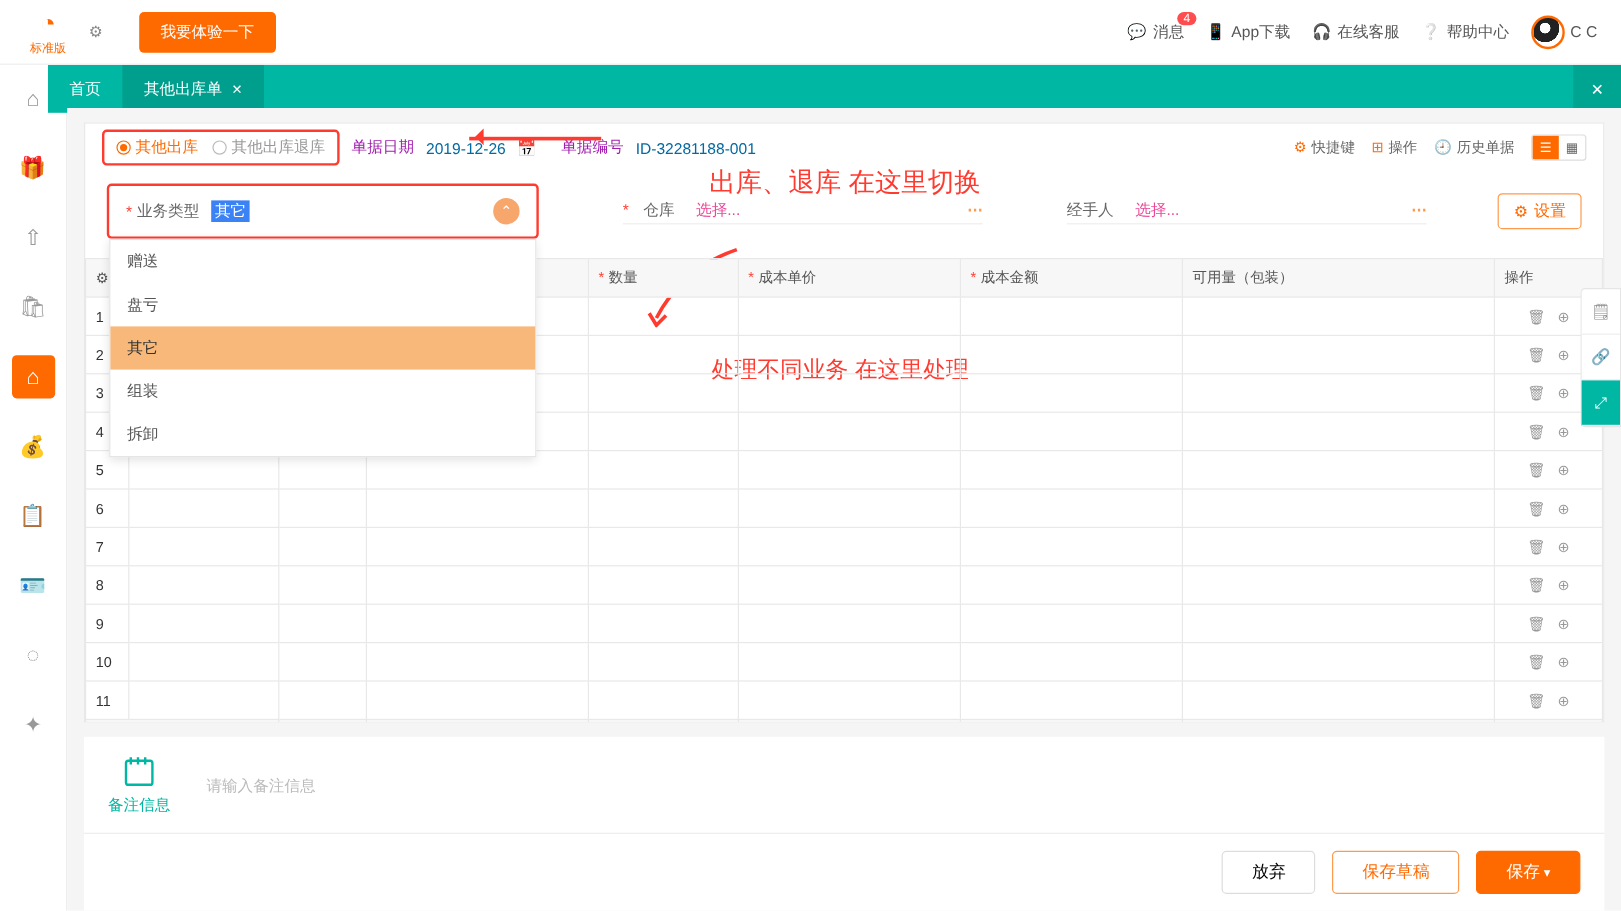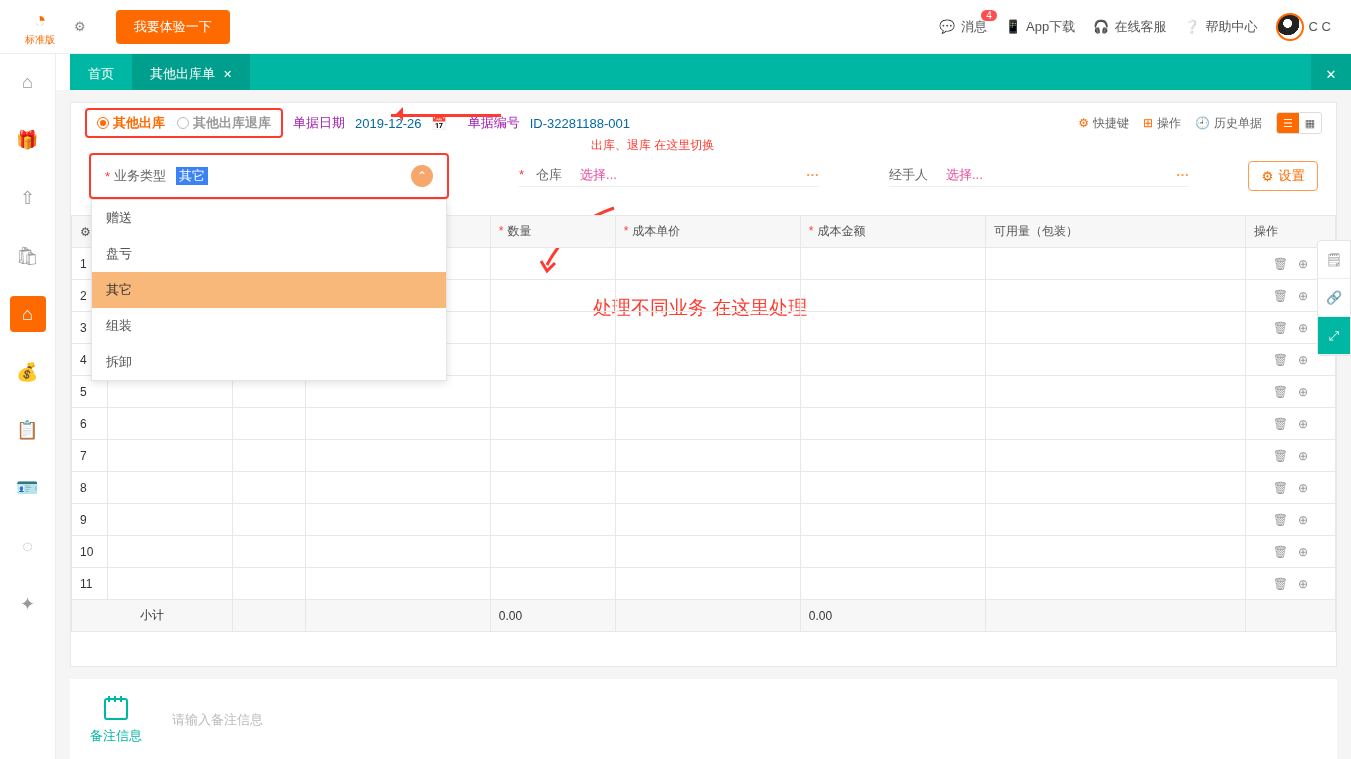--- a/index.html
+++ b/index.html
@@ -20,50 +20,50 @@
 .tb-item { display: flex; align-items: center; gap: 5px; position: relative; }
 .badge { position: absolute; top: -8px; right: -10px; background: #ff4d4f; color: #fff; border-radius: 8px; font-size: 10px; padding: 0 5px; }
 .avatar { width: 28px; height: 28px; border-radius: 50%; background: radial-gradient(circle at 40% 35%, #fff 20%, #222 22% 55%, #fff 56%); border:2px solid #ff6a00; }
 
 
 .rail { position: absolute; top: 54px; left: 0; bottom: 0; width: 56px; background: #fff; border-right: 1px solid #eee; padding-top: 10px; display: flex; flex-direction: column; align-items: center; gap: 22px; }
 .rail-item { width: 36px; height: 36px; display: flex; align-items: center; justify-content: center; color: #999; border-radius: 4px; font-size: 18px; }
 .rail-item.active { background: #ff6a00; color: #fff; }
 
 
-.tabsbar { position: absolute; top: 54px; left: 70px; right: 0; height: 40px; background: #00b7a3; display: flex; align-items: stretch; }
+.tabsbar { position: absolute; top: 54px; left: 40px; right: 0; height: 40px; background: #00b7a3; display: flex; align-items: stretch; }
 .tab { padding: 0 18px; display: flex; align-items: center; color: #fff; gap: 8px; font-size: 13px; }
 .tab:first-child { font-weight: 500; }
 .tab.active { background: #009e8c; }
 .tab-close { font-size: 11px; }
 .tabsbar-close { margin-left: auto; width: 40px; display: flex; align-items: center; justify-content: center; color: #fff; background: #00a592; }
 
 
 .content { position: absolute; top: 90px; left: 56px; right: 0; bottom: 0; background: #f5f5f5; padding: 12px 14px 0; display: flex; flex-direction: column; }
 .sheet { background: #fff; flex: 1; display: flex; flex-direction: column; border: 1px solid #e8e8e8; overflow: hidden; }
 
 .toolbar { height: 40px; display: flex; align-items: center; padding: 0 14px; gap: 10px; position: relative; }
-.radio-group { border: 2px solid #ff3b30; border-radius: 4px; padding: 4px 10px; display: flex; gap: 12px; align-items: center; font-weight: bold; }
+.radio-group { border: 2px solid #ff3b30; border-radius: 4px; padding: 4px 10px; display: flex; gap: 12px; align-items: center; }
 .radio { display: flex; align-items: center; gap: 4px; color: #999; }
 .radio .dot { width: 12px; height: 12px; border: 1px solid #bbb; border-radius: 50%; display:inline-flex; align-items:center; justify-content:center; }
 .radio.checked { color: #ff6a00; }
 .radio.checked .dot { border-color: #ff6a00; }
 .radio.checked .dot::after { content:""; width:6px; height:6px; background:#ff6a00; border-radius:50%; }
 .tb-label { color: #a21caf; }
 .tb-val { color: #0369a1; }
 .cal-icon { color: #ff6a00; }
 .toolbar-right { margin-left: auto; display: flex; align-items: center; gap: 14px; color: #666; font-size: 12px; }
 .tbr-item { display: flex; align-items: center; gap: 4px; }
 .tbr-item .ico { color: #ff6a00; }
 .view-toggle { display: flex; border: 1px solid #ddd; border-radius: 3px; overflow: hidden; }
 .view-toggle span { width: 22px; height: 20px; display: flex; align-items:center; justify-content:center; font-size:11px; }
 .view-toggle span.on { background: #ff6a00; color: #fff; }
 
 
-.anno1 { color: #ff3b30; font-size: 12px; position: absolute; }
+.anno1 { color: #ff3b30; font-size: 22px; position: absolute; }
 .arrow1 { position: absolute; width: 110px; height: 30px; }
 .arrow1::after { content:""; position:absolute; left:0; top:50%; width:100%; border-top:3px solid #ff3b30; }
 .arrow1::before { content:""; position:absolute; left:-2px; top:50%; transform:translateY(-50%); border:7px solid transparent; border-right-color:#ff3b30; }
 
 
 .filters { display: flex; align-items: center; padding: 10px 18px 16px; gap: 10px; position: relative; }
 .field-box { border: 2px solid #ff3b30; border-radius: 4px; padding: 10px 14px; min-width: 360px; display: flex; align-items: center; position: relative; }
 .req { color: #ff3b30; margin-right: 4px; }
 .flabel { color: #666; margin-right: 10px; }
 .fval { background: #3b82f6; color: #fff; padding: 0 3px; }
@@ -472,20 +472,25 @@
             <rect x="4" y="6" width="22" height="20" rx="2" fill="none" stroke="#00b7a3" stroke-width="2"></rect>
             <line x1="8" y1="3" x2="8" y2="9" stroke="#00b7a3" stroke-width="2"></line>
             <line x1="14" y1="3" x2="14" y2="9" stroke="#00b7a3" stroke-width="2"></line>
             <line x1="20" y1="3" x2="20" y2="9" stroke="#00b7a3" stroke-width="2"></line>
           </svg>
         <span>备注信息</span>
       </div>
       <input class="remarks-input" placeholder="请输入备注信息" style="">
     </div>
 
+    <div class="footer">
+      <button class="btn">放弃</button>
+      <button class="btn outline-o">保存草稿</button>
+      <button class="btn primary">保存</button>
+    </div>
   </div>
 
   <div class="rightrail">
     <div class="rr-item">🗒</div>
     <div class="rr-item">🔗</div>
     <div class="rr-item on">⤢</div>
   </div>
 
 </div>
 

